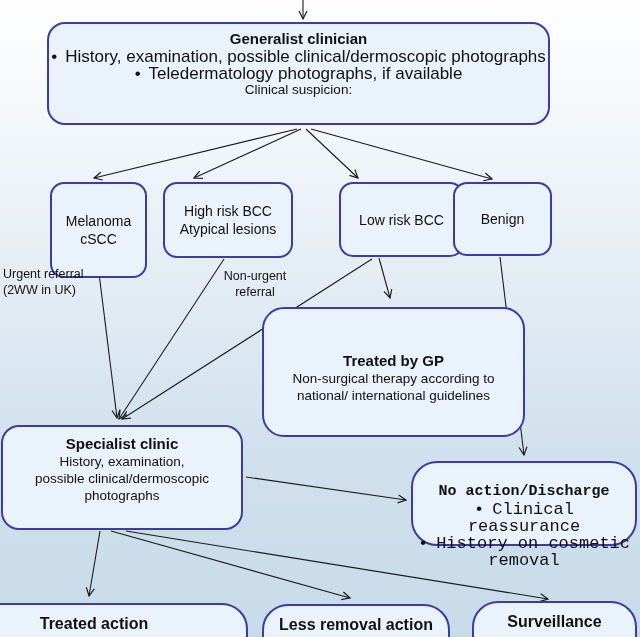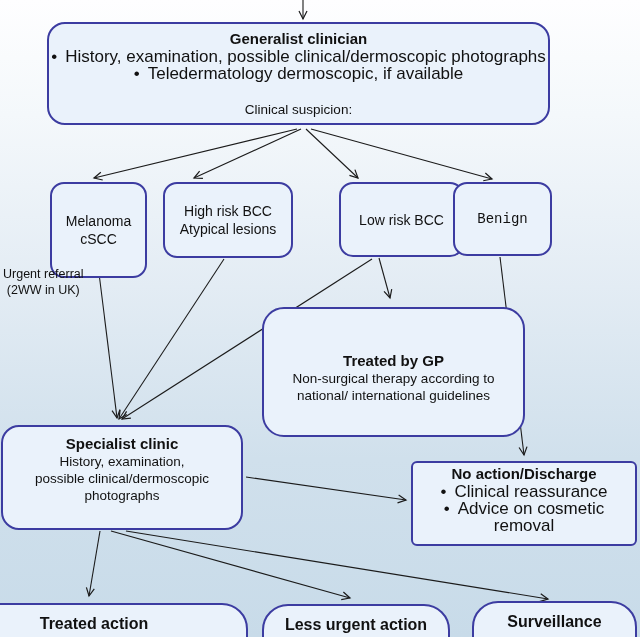--- a/index.html
+++ b/index.html
@@ -12,37 +12,37 @@
   .fbox{
     position:absolute;background:#eaf2fb;border:2px solid #3c3ca1;box-sizing:border-box;
     display:flex;flex-direction:column;align-items:center;text-align:center;
   }
   .title{font-weight:bold;font-size:15px;line-height:19px;white-space:pre-line;}
   .body-text{font-size:13.5px;line-height:17px;white-space:pre-line;}
   .bullet-row{font-size:17px;line-height:17px;}
   .blt{display:inline-block;margin-right:8px;}
   
   .b-generalist{left:47px;top:22px;width:503px;height:103px;border-radius:18px;padding-top:5px;}
-  .b-generalist .suspicion{margin-top:20px;font-size:13.5px;}
+  .b-generalist .suspicion{font-size:13.5px;}
   
   .branch{justify-content:center;font-size:14px;line-height:18px;white-space:pre-line;border-radius:14px;}
   .b-melanoma{left:50px;top:182px;width:97px;height:96px;}
   .b-highrisk{left:163px;top:182px;width:130px;height:76px;}
   .b-lowrisk{left:303px;top:182px;width:125px;height:75px;margin-left:36px;}
-  .b-benign{left:453px;top:182px;width:99px;height:74px;font-family:Liberation Mono, monospace;}
+  .b-benign{left:453px;top:182px;width:99px;height:74px;}
   
   .lbl{position:absolute;font-size:12.5px;line-height:15.5px;white-space:pre-line;}
-  .lbl-urgent{left:3px;top:267px;text-align:center;}
+  .lbl-urgent{left:3px;top:267px;text-align:left;}
   .lbl-nonurgent{left:214px;top:269px;width:82px;text-align:center;}
   
   .b-gp{left:262px;top:307px;width:263px;height:130px;border-radius:22px;justify-content:center;padding-top:10px;}
   
   .b-spec{left:1px;top:425px;width:242px;height:105px;border-radius:18px;padding-top:7px;}
   
-  .b-noaction{left:411px;top:461px;width:226px;height:85px;border-radius:6px;padding-top:1px;}
+  .b-noaction{left:411px;top:461px;width:226px;height:85px;border-radius:26px;padding-top:19px;font-family:Liberation Mono, monospace;}
   
   .outcome{border-width:2.5px;border-radius:26px;padding-top:9px;height:64px;}
   .outcome .title{font-size:16px;}
   .b-urgentaction{left:-60px;top:603px;width:308px;}
   .b-lessurgent{left:262px;top:604px;width:188px;}
   .b-surveillance{left:472px;top:601px;width:165px;}
 </style>
 </head>
 <body>
 
@@ -71,61 +71,63 @@
       <line x1="126" y1="531" x2="548" y2="599" marker-end="url(#ah)"></line>
     </g>
   </svg>
 
   <div class="fbox b-generalist">
     <div class="title">Generalist clinician</div>
     <div class="bullet-row">
       <span class="blt">•</span><span>History, examination, possible clinical/dermoscopic photographs</span>
     </div>
     <div class="bullet-row">
-      <span class="blt">•</span><span>Teledermatology dermoscopic, if available</span>
+      <span class="blt">•</span><span>Teledermatology photographs, if available</span>
     </div>
     <div class="suspicion">Clinical suspicion:</div>
   </div>
 
   <div class="fbox branch b-melanoma">Melanoma
 cSCC</div>
   <div class="fbox branch b-highrisk">High risk BCC
 Atypical lesions</div>
   <div class="fbox branch b-lowrisk">Low risk BCC</div>
   <div class="fbox branch b-benign">Benign</div>
 
   <div class="lbl lbl-urgent">Urgent referral
 (2WW in UK)</div>
+  <div class="lbl lbl-nonurgent">Non-urgent
+referral</div>
 
   <div class="fbox b-gp">
     <div class="title">Treated by GP</div>
     <div class="body-text">Non-surgical therapy according to
 national/ international guidelines</div>
   </div>
 
   <div class="fbox b-spec">
     <div class="title">Specialist clinic</div>
     <div class="body-text">History, examination,
 possible clinical/dermoscopic
 photographs</div>
   </div>
 
   <div class="fbox b-noaction">
     <div class="title">No action/Discharge</div>
     <div class="bullet-row">
       <span class="blt">•</span><span>Clinical reassurance</span>
     </div>
     <div class="bullet-row">
-      <span class="blt">•</span><span>Advice on cosmetic removal</span>
+      <span class="blt">•</span><span>History on cosmetic removal</span>
     </div>
   </div>
 
   <div class="fbox outcome b-urgentaction">
     <div class="title">Treated action</div>
   </div>
   <div class="fbox outcome b-lessurgent">
-    <div class="title">Less urgent action</div>
+    <div class="title">Less removal action</div>
   </div>
   <div class="fbox outcome b-surveillance">
     <div class="title">Surveillance</div>
   </div>
 
 </div>
 
 </body></html>

